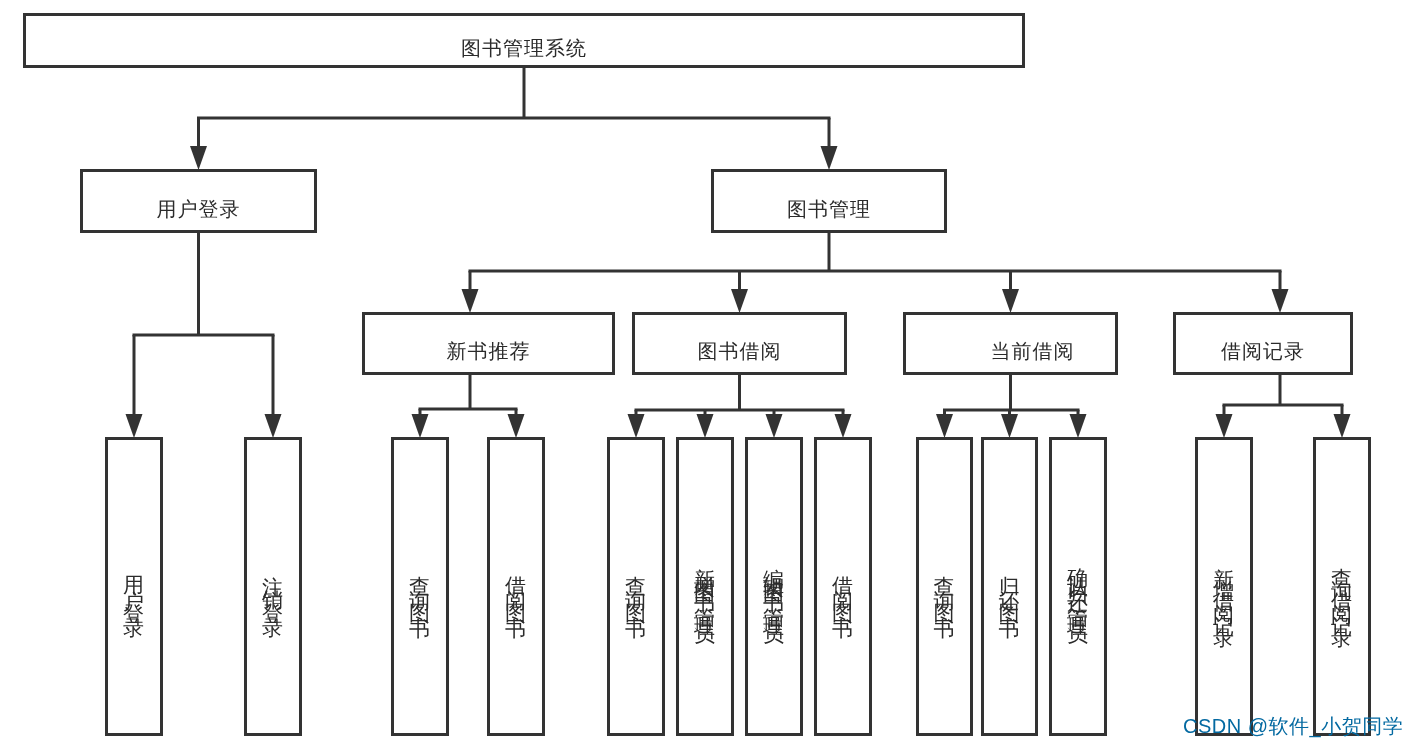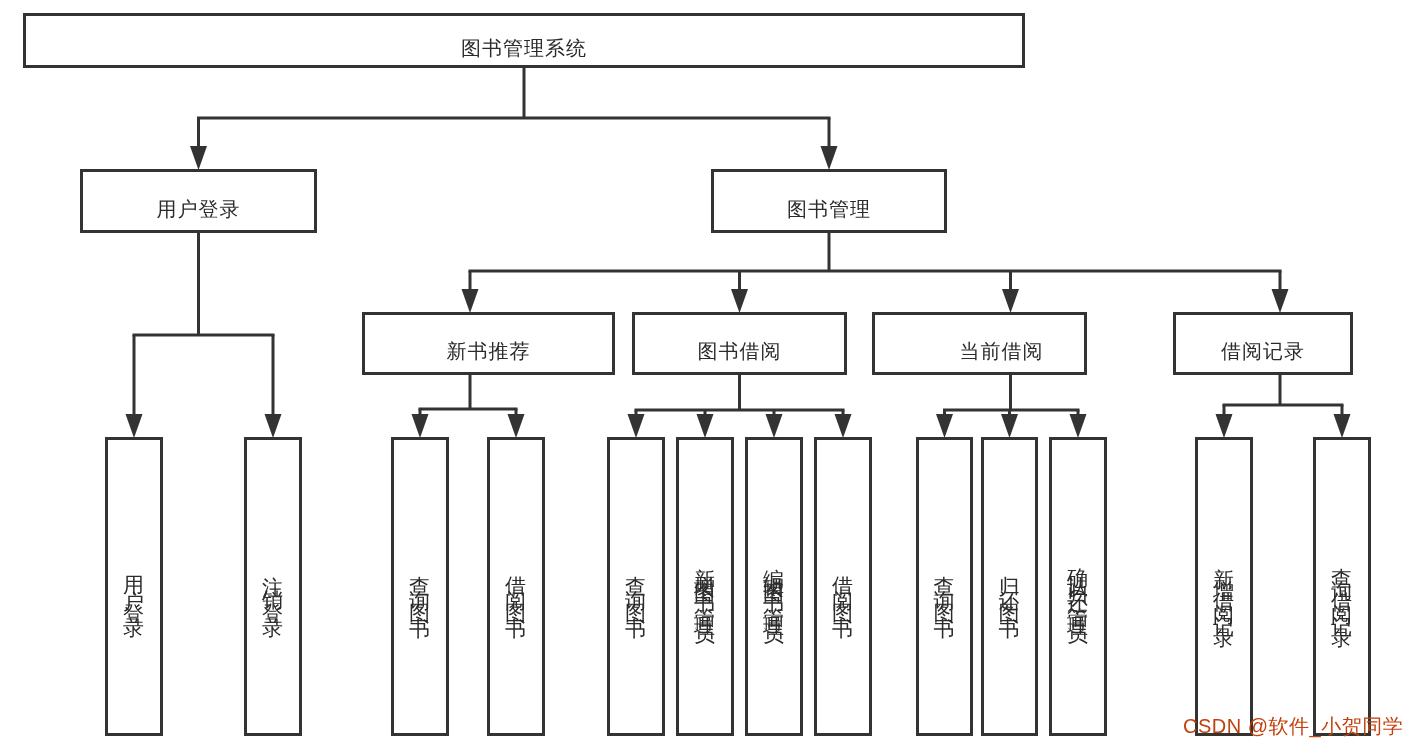--- a/index.html
+++ b/index.html
@@ -118,37 +118,37 @@
       <path d="M 1078 410 V 419"></path>
       <polygon points="1069.5,414 1086.5,414 1078,438"></polygon>
       <path d="M 1280 373 V 405"></path>
       <path d="M 1222.5 405 H 1343.5"></path>
       <path d="M 1224 405 V 419"></path>
       <polygon points="1215.5,414 1232.5,414 1224,438"></polygon>
       <path d="M 1342 405 V 419"></path>
       <polygon points="1333.5,414 1350.5,414 1342,438"></polygon>
     </svg>
 
-  <div id="watermark" style="color: #c2410c;">CSDN @软件_小贺同学</div>
+  <div id="watermark" style="color: #0369a1;">CSDN @软件_小贺同学</div>
 <div class="node horizontal" style="left: 23px; top: 13px; width: 1002px; height: 55px;">
       <span class="lbl">图书管理系统</span>
     </div>
     <div class="node horizontal" style="left: 80px; top: 169px; width: 237px; height: 64px;">
       <span class="lbl">用户登录</span>
     </div>
     <div class="node horizontal" style="left: 711px; top: 169px; width: 236px; height: 64px;">
       <span class="lbl">图书管理</span>
     </div>
     <div class="node horizontal" style="left: 362px; top: 312px; width: 253px; height: 63px;">
       <span class="lbl">新书推荐</span>
     </div>
     <div class="node horizontal" style="left: 632px; top: 312px; width: 215px; height: 63px;">
       <span class="lbl">图书借阅</span>
     </div>
-    <div class="node horizontal" style="left: 872px; top: 312px; width: 215px; height: 63px; padding-left: 44px;">
+    <div class="node horizontal" style="left: 903px; top: 312px; width: 215px; height: 63px; padding-left: 44px;">
       <span class="lbl">当前借阅</span>
     </div>
     <div class="node horizontal" style="left: 1173px; top: 312px; width: 180px; height: 63px;">
       <span class="lbl">借阅记录</span>
     </div>
     <div class="node vertical" style="left: 105px; top: 437px; width: 58px; height: 299px;">
       <span class="lbl" style="letter-spacing: 14px;">用户登录</span>
     </div>
     <div class="node vertical" style="left: 244px; top: 437px; width: 58px; height: 299px;">
       <span class="lbl" style="letter-spacing: 14px;">注销登录</span>

